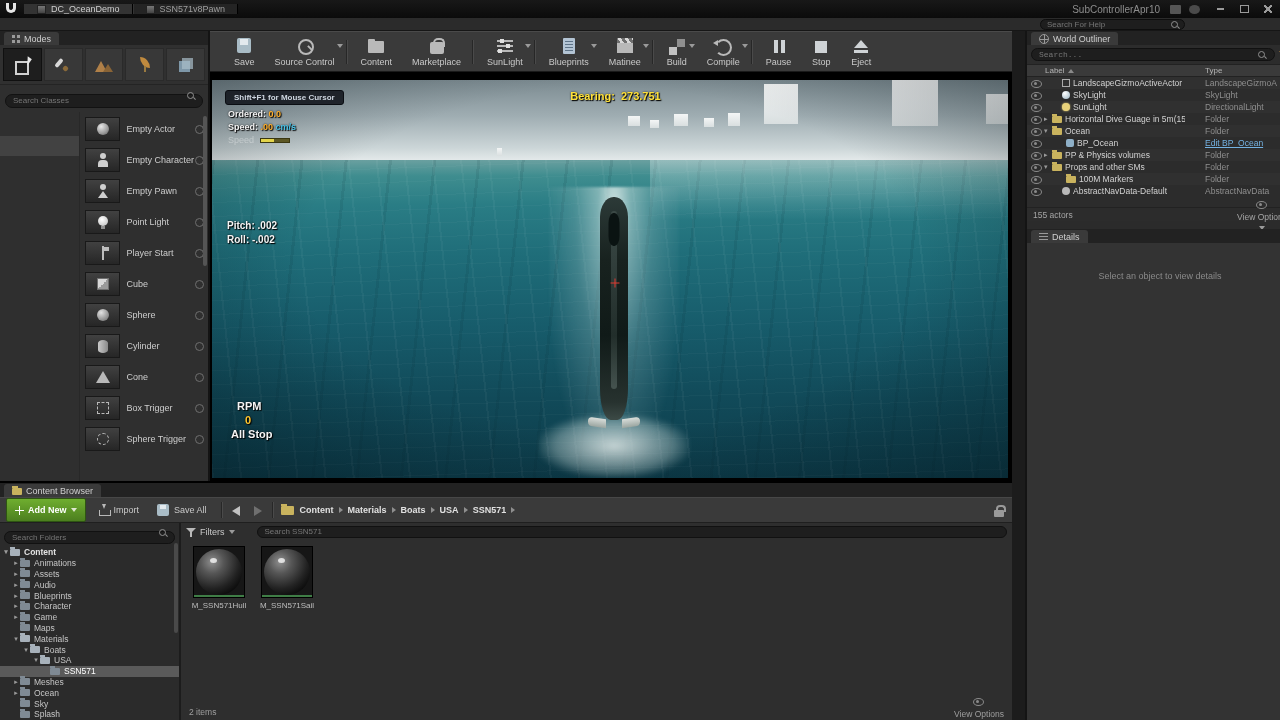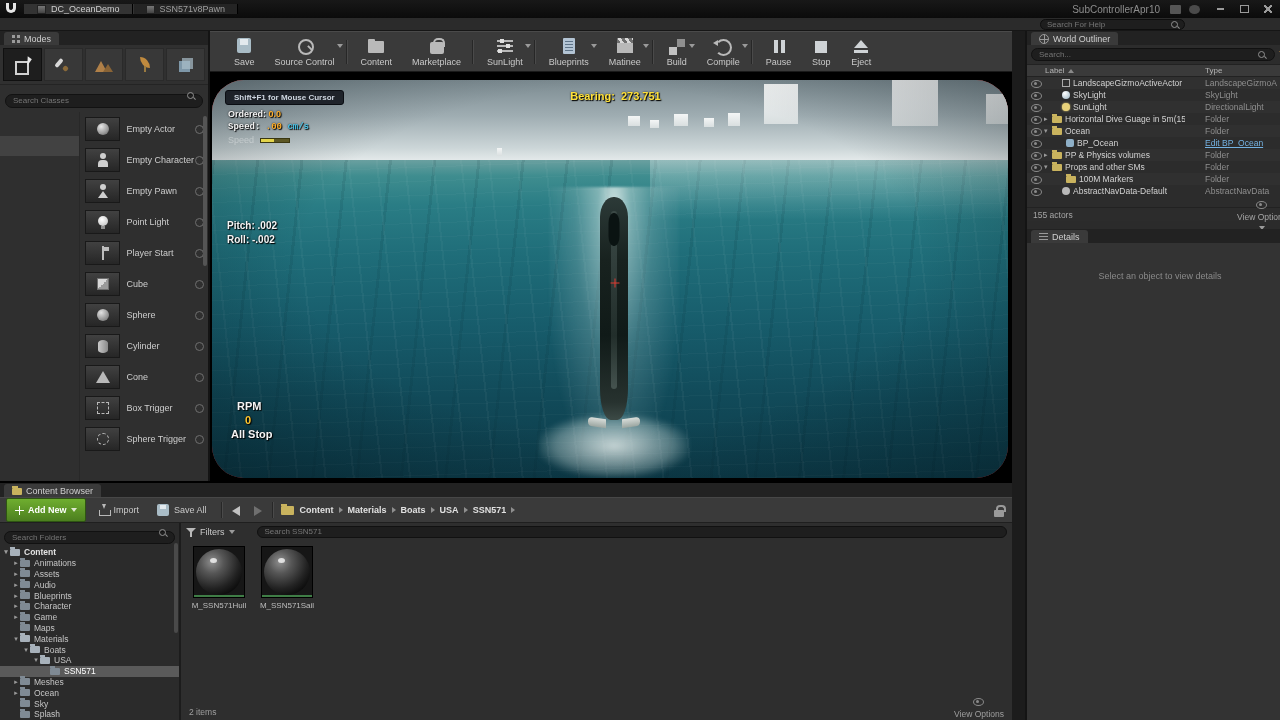--- a/index.html
+++ b/index.html
@@ -141,21 +141,21 @@
   .ic-build::after { content:""; position:absolute; right:2px; top:1px; width:8px; height:8px; background:#8f8f8f; }
   .ic-compile::before { content:""; position:absolute; left:2px; top:1px; width:13px; height:13px; border:2px solid #b9b9b9; border-radius:50%; border-left-color:transparent; }
   .ic-compile::after { content:""; position:absolute; left:0; top:2px; border-top:3px solid transparent; border-bottom:3px solid transparent; border-right:5px solid #b9b9b9; }
   .ic-pause::before { content:""; position:absolute; left:5px; top:2px; width:4px; height:13px; background:#cfd3d6; box-shadow:7px 0 0 #cfd3d6; }
   .ic-stop::before { content:""; position:absolute; left:4px; top:3px; width:12px; height:12px; background:#cfd3d6; }
   .ic-eject::before { content:""; position:absolute; left:3px; top:2px; border-left:7px solid transparent; border-right:7px solid transparent; border-bottom:8px solid #cfd3d6; }
   .ic-eject::after { content:""; position:absolute; left:3px; top:12px; width:14px; height:3px; background:#cfd3d6; }
 
   
   #viewport { position:absolute; left:210px; top:72px; width:802px; height:409px; background:#000; }
-  #scene { position:absolute; left:2px; top:8px; right:4px; bottom:3px; overflow:hidden; background:#b91c1c;border-radius:32px; }
+  #scene { position:absolute; left:2px; top:8px; right:4px; bottom:3px; overflow:hidden; background:#b91c1c; }
   .sky { position:absolute; left:0; top:0; right:0; height:80px;
     background:linear-gradient(180deg,#7c8b91 0%, #9fadb2 45%, #ccd6d8 85%, #e3e9ea 100%); }
   .sea { position:absolute; left:0; top:80px; right:0; bottom:0;
     background:linear-gradient(180deg,#6aa0a0 0%, #3f8d8f 5%, #2a7d85 14%, #1f6d79 30%, #175c6b 52%, #114a59 75%, #0d3c4a 100%); }
   .waves { position:absolute; left:0; top:80px; right:0; bottom:0; opacity:.55;
     background:
       repeating-linear-gradient(84deg, rgba(255,255,255,.07) 0 2px, transparent 2px 28px),
       repeating-linear-gradient(96deg, rgba(8,40,48,.18) 0 3px, transparent 3px 44px),
       repeating-linear-gradient(178deg, rgba(255,255,255,.05) 0 1px, transparent 1px 14px); }
   .glint { position:absolute; right:0; top:80px; width:45%; height:60px;
@@ -179,40 +179,40 @@
   .crosshair { position:absolute; left:50.6%; top:51%; width:9px; height:9px; transform:translate(-50%,-50%); }
   .crosshair::before { content:""; position:absolute; left:0; top:4px; width:9px; height:1px; background:#e03a30; }
   .crosshair::after { content:""; position:absolute; left:4px; top:0; width:1px; height:9px; background:#e03a30; }
 
   
   .hud { text-shadow:1px 1px 1px #000, 0 0 2px rgba(0,0,0,.8); font-weight:bold; white-space:nowrap; }
   #hud-hint { left:13px; top:10px; background:rgba(18,22,28,.88); border:1px solid #0a0d12; border-radius:3px;
     color:#cdd5df; font-size:8px; font-weight:bold; padding:2px 8px; text-shadow:none; }
   #hud-bearing { left:45%; top:10px; font-size:11px; color:#ffe13a; }
   #hud-ordered { left:16px; top:29px; font-size:9px; color:#f2f2f2; }
-  #hud-speed { left:16px; top:42px; font-size:9px; color:#f2f2f2;font-family:Liberation Mono, monospace; }
+  #hud-speed { left:16px; top:42px; font-size:9px; color:#f2f2f2; }
   .hud-orange { color:#ffae2a; }
   .hud-cyan { color:#49c3e8; }
   #hud-gauge { left:16px; top:55px; font-size:9px; color:rgba(255,255,255,.35); display:flex; align-items:center; gap:6px; }
   .gauge-bar { width:30px; height:5px; background:#5c5724; border:1px solid #3a3712; position:relative; }
   .gauge-bar::before { content:""; position:absolute; left:0; top:0; bottom:0; width:45%; background:#e3d44a; }
   #hud-pitch { left:15px; top:140px; font-size:10px; color:#f4f4f4; }
   #hud-roll { left:15px; top:154px; font-size:10px; color:#f4f4f4; }
   #hud-rpm-label { left:25px; top:320px; font-size:11px; color:#f4f4f4; }
   #hud-rpm-value { left:33px; top:334px; font-size:11px; color:#ffc62e; }
   #hud-rpm-status { left:19px; top:348px; font-size:11px; color:#f4f4f4; }
 
   
   #rightpanel { position:absolute; left:1012px; top:31px; width:268px; height:689px; background:#2b2b2b; border-left:2px solid #141414;margin-left:13px; }
   #outliner { position:absolute; left:0; top:0; right:0; height:190px; display:flex; flex-direction:column; background:#2c2c2c; }
   .ol-ic-globe { width:10px; height:10px; border:1px solid #9a9a9a; border-radius:50%; }
   .ol-ic-globe::before { content:""; position:absolute; left:4px; top:0; bottom:0; width:1px; background:#9a9a9a; }
   .ol-ic-globe::after { content:""; position:absolute; left:0; right:0; top:4px; height:1px; background:#9a9a9a; }
   .ol-search-wrap { padding:3px 4px; position:relative; display:flex; align-items:center; gap:4px; }
-  .ol-search { flex:1; height:13px; background:#1e1e1e; border:1px solid #111; border-radius:7px; color:#bbb; font-size:8px; padding:0 16px 0 7px; }
+  .ol-search { flex:1; height:13px; background:#1e1e1e; border:1px solid #111; border-radius:7px; color:#bbb; font-size:8px; padding:0 16px 0 7px;font-family:Liberation Mono, monospace; }
   .ol-search-mag { position:absolute; right:26px; top:6px; }
   .funnel { width:10px; height:10px; }
   .funnel::before { content:""; position:absolute; left:0; top:1px; border-left:5px solid transparent; border-right:5px solid transparent; border-top:5px solid #c08a3e; }
   .funnel::after { content:""; position:absolute; left:4px; top:5px; width:2px; height:5px; background:#c08a3e; }
   .ol-header { height:13px; background:#3a3a3a; border-top:1px solid #222; border-bottom:1px solid #222;
     display:flex; align-items:center; font-size:8px; color:#b5b5b5; position:relative; }
   .ol-h-label { padding-left:18px; }
   .ol-h-sort { margin-left:3px; border-left:3px solid transparent; border-right:3px solid transparent; border-bottom:4px solid #8a8a8a; }
   .ol-h-type { position:absolute; left:178px; }
   .orows { flex:1; overflow:hidden; position:relative; }

